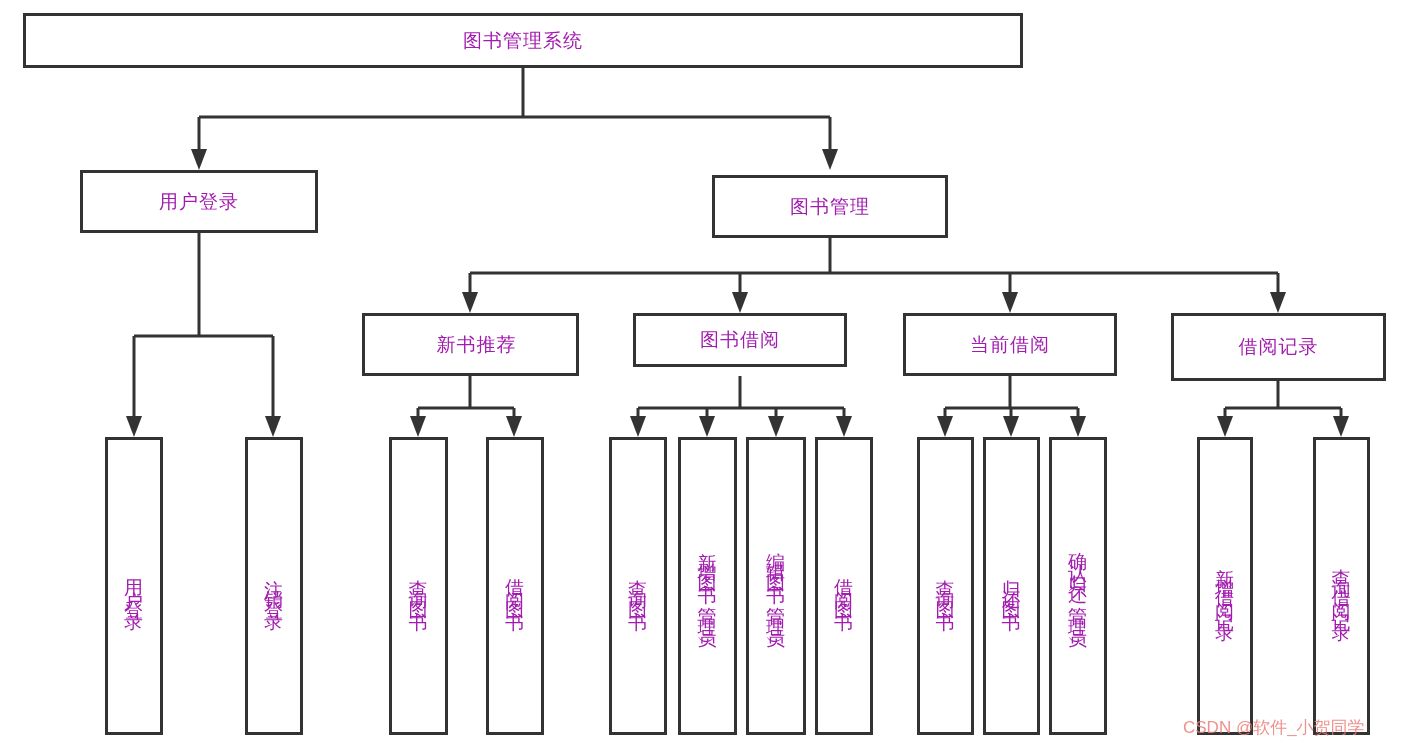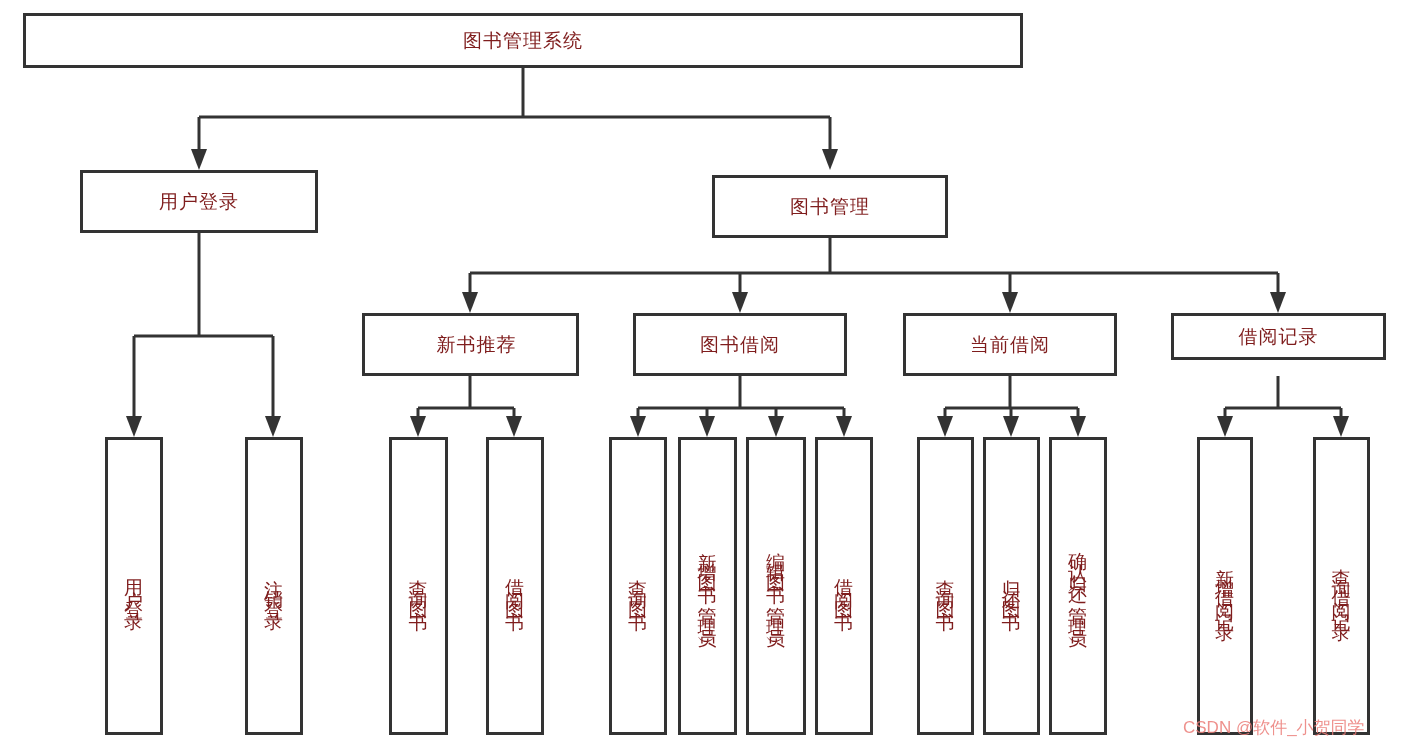--- a/index.html
+++ b/index.html
@@ -11,21 +11,21 @@
     overflow:hidden;
   }
   svg.connectors{
     position:absolute;left:0;top:0;z-index:1;
   }
   .node,.leaf{
     position:absolute;
     box-sizing:border-box;
     background:#ffffff;
     border:3px solid #333333;
-    color:#7f1d1d;
+    color:#a21caf;
     display:flex;
     align-items:center;
     justify-content:center;
     z-index:2;
   }
   .node{
     font-size:19px;
     letter-spacing:1px;
   }
   .leaf{
@@ -121,23 +121,23 @@
       <polygon points="1333,416 1349,416 1341,437"></polygon>
     </g>
   </svg>
 
   <div class="node" style="left:23px;top:13px;width:1000px;height:55px;">图书管理系统</div>
 
   <div class="node" style="left:80px;top:170px;width:238px;height:63px;">用户登录</div>
   <div class="node" style="left:712px;top:175px;width:236px;height:63px;">图书管理</div>
 
   <div class="node" style="left:362px;top:313px;width:217px;height:63px;padding-left:12px;">新书推荐</div>
-  <div class="node" style="left:633px;top:313px;width:214px;height:63px;">图书借阅</div>
+  <div class="node" style="left:633px;top:313px;width:214px;height:54px;">图书借阅</div>
   <div class="node" style="left:903px;top:313px;width:214px;height:63px;">当前借阅</div>
-  <div class="node" style="left:1171px;top:313px;width:215px;height:47px;">借阅记录</div>
+  <div class="node" style="left:1171px;top:313px;width:215px;height:68px;">借阅记录</div>
 
   <div class="leaf" style="left:105px;top:437px;width:58px;height:298px;">用户登录</div>
   <div class="leaf" style="left:245px;top:437px;width:58px;height:298px;">注销登录</div>
 
   <div class="leaf" style="left:389px;top:437px;width:59px;height:298px;">查询图书</div>
   <div class="leaf" style="left:486px;top:437px;width:58px;height:298px;">借阅图书</div>
 
   <div class="leaf" style="left:609px;top:437px;width:58px;height:298px;">查询图书</div>
   <div class="leaf" style="left:678px;top:437px;width:59px;height:298px;">新增图书（管理员）</div>
   <div class="leaf" style="left:746px;top:437px;width:60px;height:298px;">编辑图书（管理员）</div>

